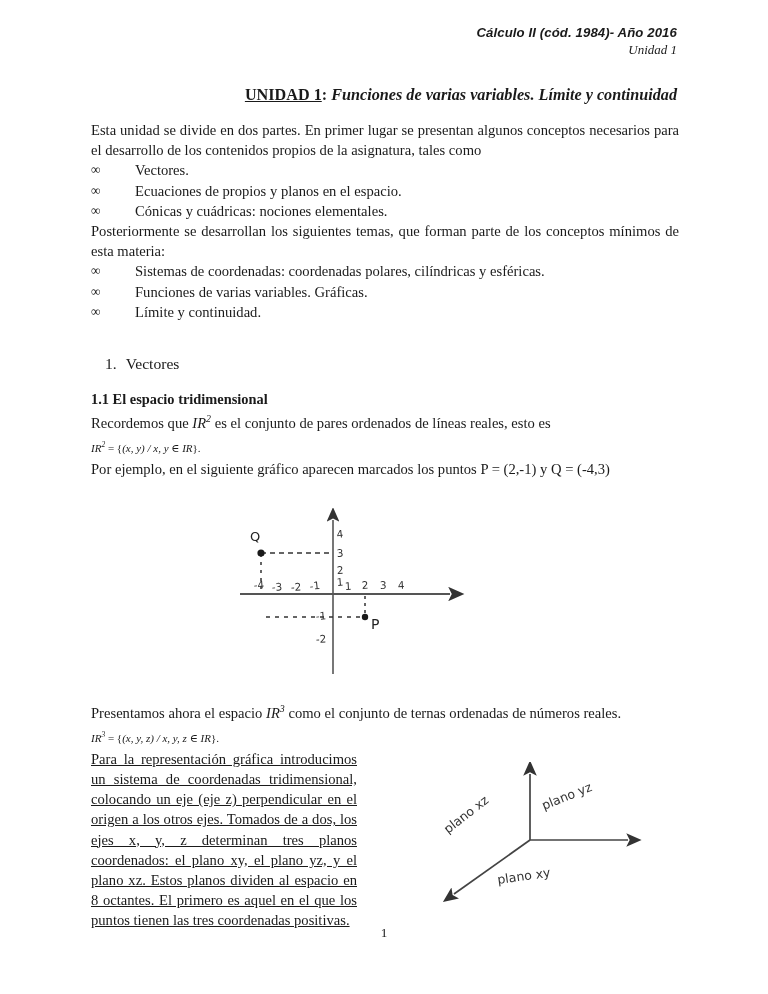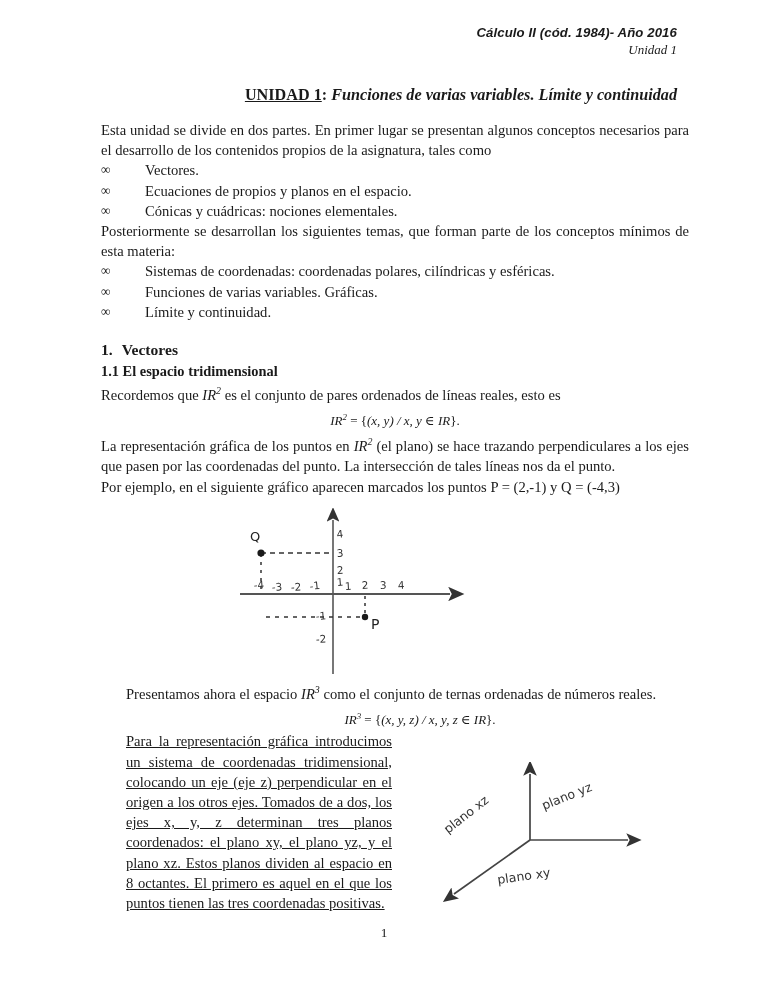--- a/index.html
+++ b/index.html
@@ -65,21 +65,21 @@
     font-style: normal;
   }
   .doc-title .colon {
     font-style: normal;
   }
 
   
   .content {
     position: absolute;
     top: 120px;
-    left: 101px;
+    left: 91px;
     width: 588px;
   }
   p.just {
     margin: 0;
     text-align: justify;
     text-justify: inter-word;
     font-size: 14.6px;
     line-height: 20.2px;
   }
   .bullet-row {
@@ -91,36 +91,35 @@
   .bullet-mark {
     width: 44px;
     flex: 0 0 44px;
     font-size: 13.4px;
   }
   .bullet-text {
     flex: 1 1 auto;
   }
 
   h2.sec {
-    margin: 0;
+    margin: 14px;
     font-size: 15.6px;
-    font-weight: bold;
+    font-weight: normal;
     line-height: 22px;
   }
   h2.sec .num { margin-right: 9px; }
   h3.subsec {
     margin: 0;
     font-size: 14.4px;
     font-weight: bold;
     line-height: 20px;
   }
 
   .math-center {
-    text-align: center;
-    font-size: 13px;
+    font-size: 11px;
     line-height: 22px;
     font-style: italic;
     margin: 1px 0 0 0;
   }
   .math-center .rm { font-style: normal; }
   .mi { font-style: italic; }
   sup.sm {
     font-size: 0.68em;
     vertical-align: super;
     font-style: italic;
@@ -146,24 +145,23 @@
     position: absolute;
     top: 762px;
     left: 432px;
     width: 250px;
     height: 150px;
   }
 
   
   .lower {
     position: absolute;
-    top: 680px;
+    top: 699px;
     left: 91px;
     width: 588px;
-    margin-left: 35px;
   }
   .lower-para {
     width: 266px;
   }
   .lower-para p {
     margin: 0;
     text-align: justify;
     font-size: 14.6px;
     line-height: 20.2px;
     text-decoration: underline;
@@ -233,21 +231,20 @@
     </h2>
 
     <h3 class="subsec">1.1 El espacio tridimensional</h3>
 
     <p class="just"><span>Recordemos que </span><span class="mi">IR<sup class="sm">2</sup></span><span> es el conjunto de pares ordenados de líneas reales, esto es</span></p>
 
     <div class="math-center">
       <span class="mi"><span>IR</span><sup class="sm">2</sup></span><span class="rm"> = </span><span class="rm">{</span><span>(x, y) / x, y ∈ IR</span><span class="rm">}</span><span class="rm">.</span>
     </div>
 
-    <p class="just"><span>La representación gráfica de los puntos en </span><span class="mi">IR<sup class="sm">2</sup></span><span> (el plano) se hace trazando perpendiculares a los ejes que pasen por las coordenadas del punto. La intersección de tales líneas nos da el punto.</span></p>
 
     <p class="just">Por ejemplo, en el siguiente gráfico aparecen marcados los puntos  P = (2,-1) y Q = (-4,3)</p>
 
   </div>
 
   <div class="fig2d-wrap">
     <svg class="fig2d" width="240" height="178" viewBox="0 0 240 178">
       <defs>
         <marker id="arrHead" markerWidth="10" markerHeight="8" refX="1" refY="4" orient="auto">
           <path d="M0,0 L9,4 L0,8 L2,4 Z" fill="#333"></path>

